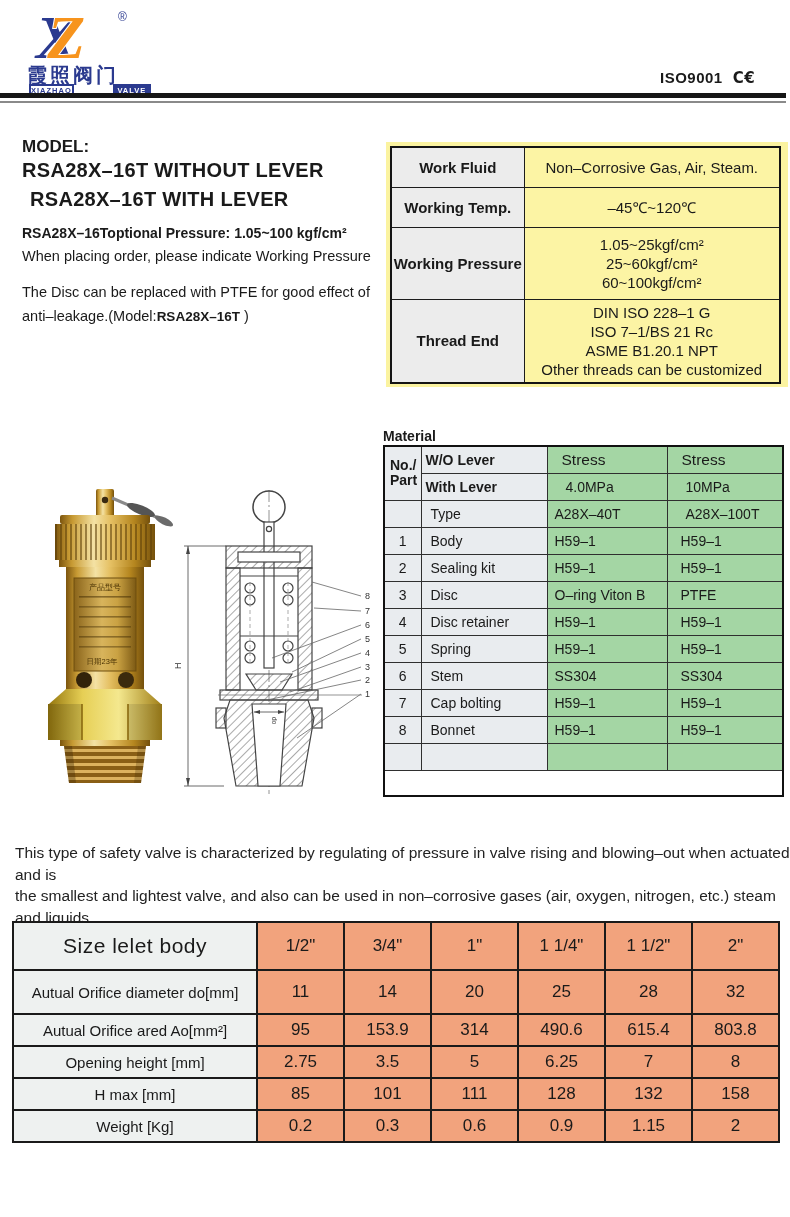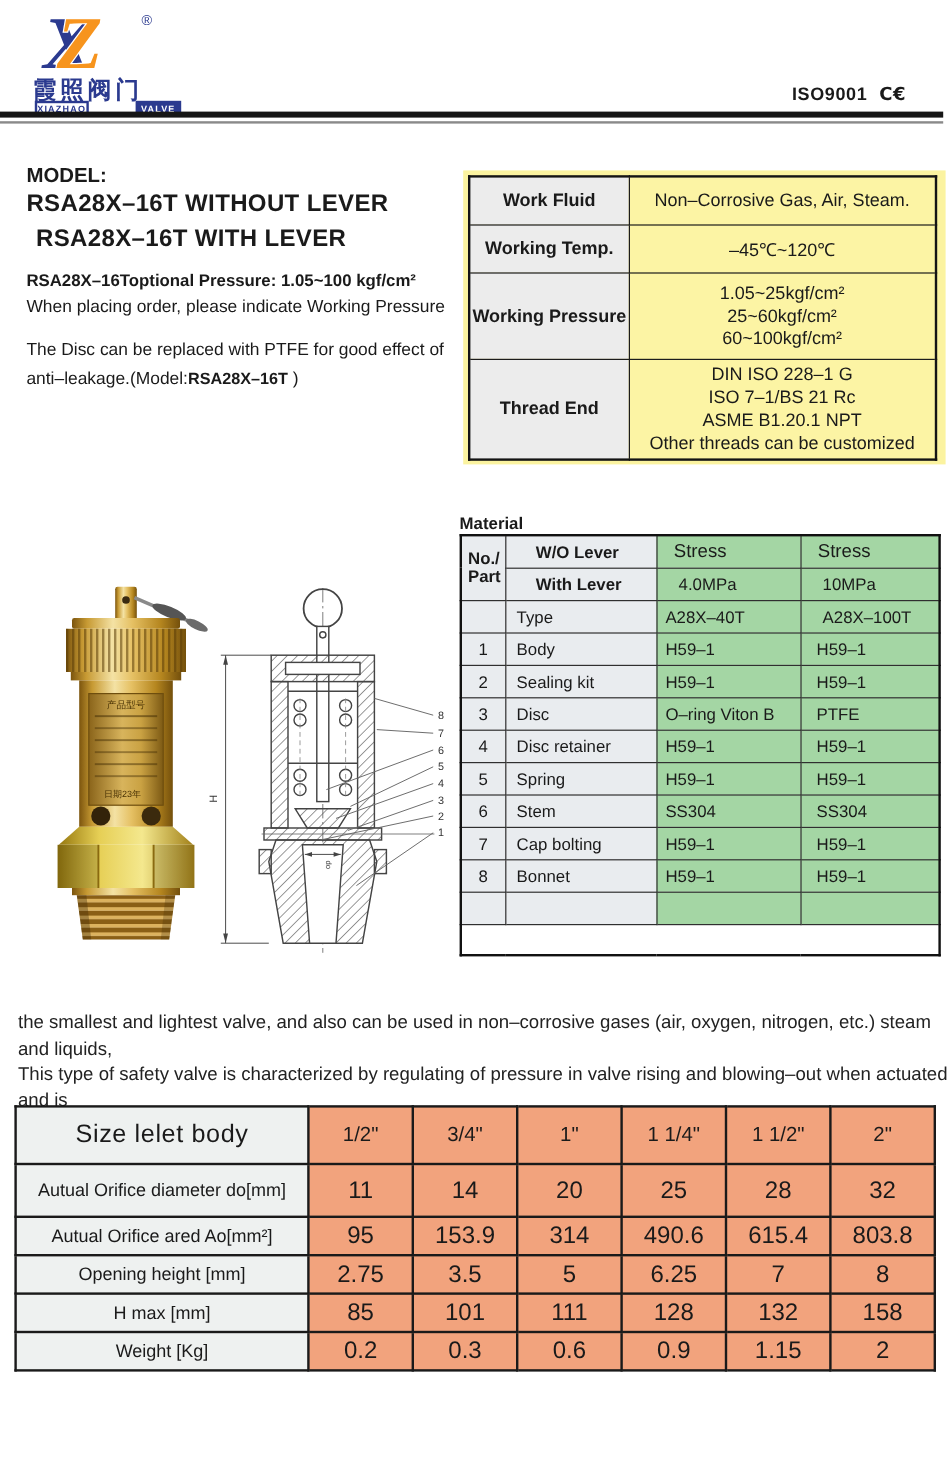--- a/index.html
+++ b/index.html
@@ -44,36 +44,36 @@
   
   .mat-title { left:383px; top:428px; font-size:14px; font-weight:bold; }
   .mat { position:absolute; left:383px; top:445px; width:399px; border:2.5px solid #111; }
   .mat td { border:1.5px solid #2f2f2f; font-size:14px; padding:2px 4px; vertical-align:middle; }
   .mat .g { background:#e9ecef; }
   .mat .grn { background:#a4d6a4; }
   .mat .num { text-align:center; padding:2px 0; }
   .mat .part { padding-left:9px; }
   .mat .v1 { padding-left:7px; }
   .mat .v2 { padding-left:13px; }
-  .mat .hdr { font-weight:bold; padding-left:25px; }
+  .mat .hdr { font-weight:bold; padding-left:4px; }
   .mat .stress { font-size:15.5px; padding-left:14px; }
   .mat .mpa { padding-left:18px; }
   .mat .nopart { font-weight:bold; text-align:left; padding-left:5px; line-height:15px; }
   .mat .white { background:#fff; }
 
   
   .desc { left:15px; top:842px; font-size:15.5px; line-height:21.5px; color:#222; }
 
   
   .size { position:absolute; left:12px; top:921px; width:766px; border:2px solid #111; }
   .size td { border:2px solid #1a1a1a; text-align:center; vertical-align:middle; }
   .size .lbl { background:#eef1f0; font-size:15px; }
   .size .lblbig { background:#eef1f0; font-size:21px; letter-spacing:.5px; }
   .size .hdrval { background:#f2a37d; font-size:17px; }
-  .size .val { background:#f2a37d; font-size:20px; }
+  .size .val { background:#f2a37d; font-size:17px; }
 
   svg text { font-family:"Liberation Sans", sans-serif; }
 </style>
 </head>
 <body>
 
 <div class="page">
 
   <div class="logo-letters">
     <span class="logo-x">X</span><span class="logo-z">Z</span>
@@ -373,22 +373,22 @@
       <text x="193" y="142">6</text>
         <text x="193" y="156">5</text>
       <text x="193" y="170">4</text>
         <text x="193" y="184">3</text>
       <text x="193" y="197">2</text>
         <text x="193" y="211">1</text>
     </g>
   </svg>
 
   <div class="abs desc">
+    <div>This type of safety valve is characterized by regulating of pressure in valve rising and blowing–out when actuated and is</div>
     <div>the smallest and lightest valve, and also can be used in non–corrosive gases (air, oxygen, nitrogen, etc.) steam and liquids,</div>
-    <div>This type of safety valve is characterized by regulating of pressure in valve rising and blowing–out when actuated and is</div>
     <div>such as water and oil. The sizes shown in the chart are subject to change without notice.</div>
   </div>
 
   <table class="size">
     <colgroup>
       <col style="width:244px">
         <col style="width:87px">
         <col style="width:87px">
         <col style="width:87px">
         <col style="width:87px">

